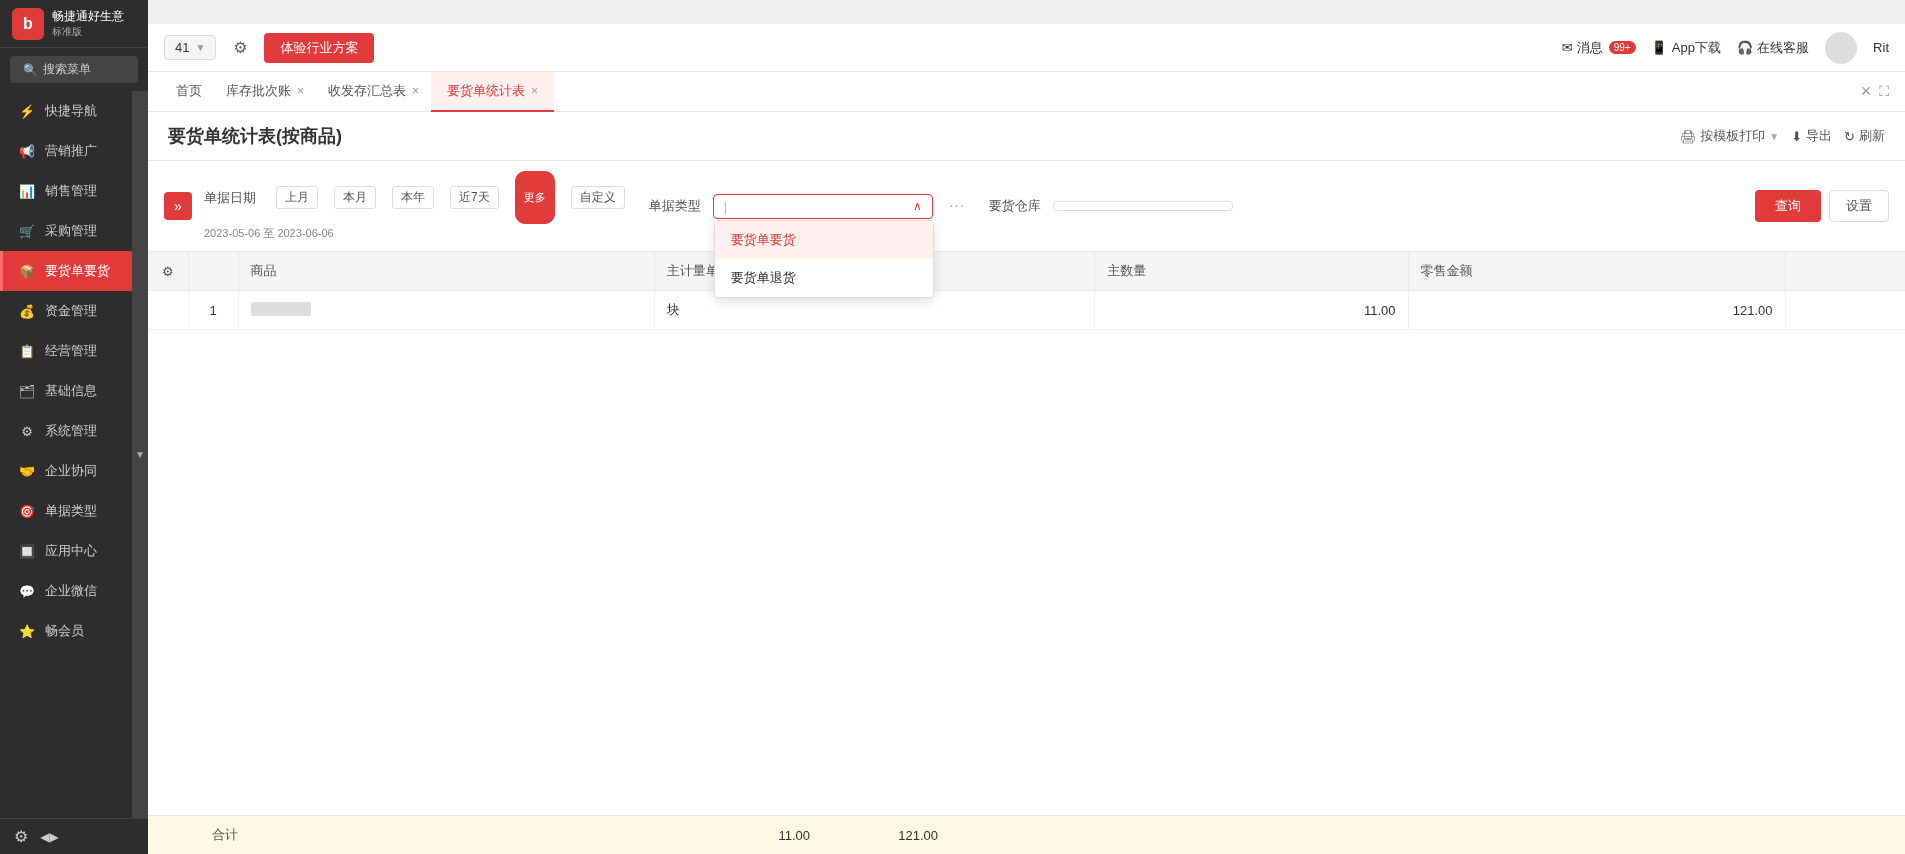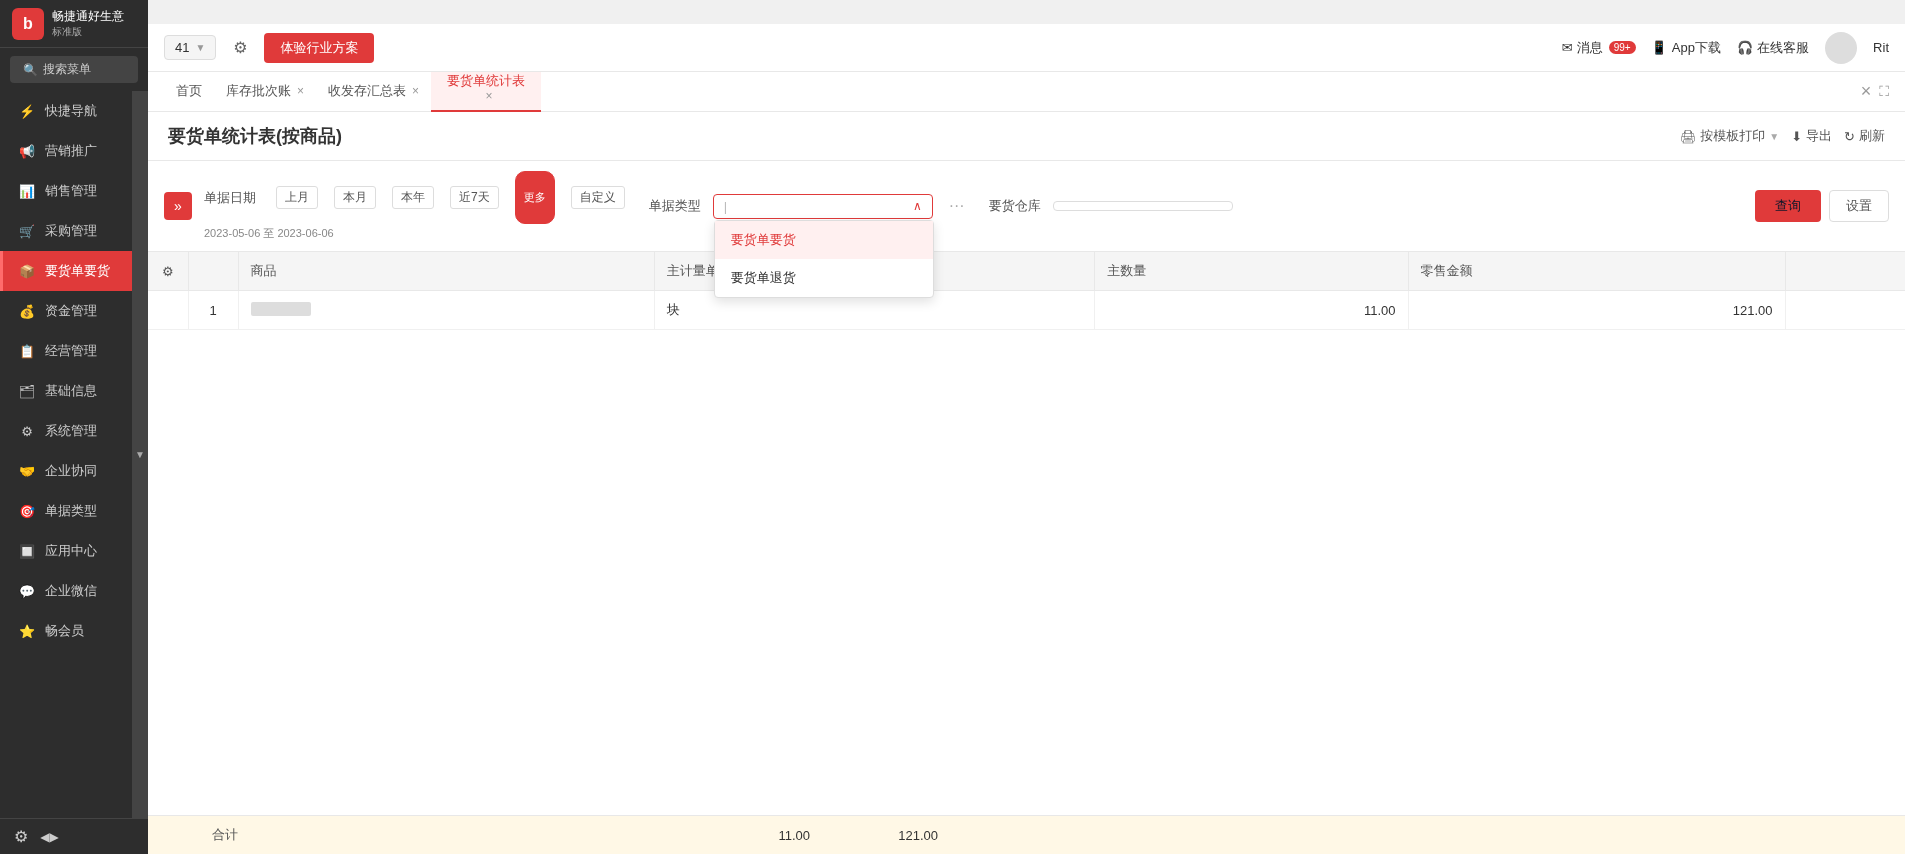--- a/index.html
+++ b/index.html
@@ -191,21 +191,21 @@
       display: flex;
       align-items: center;
       padding: 0 12px;
       height: 40px;
       cursor: pointer;
       font-size: 13px;
       color: #555;
       border-bottom: 2px solid transparent;
       white-space: nowrap;
     }
-    .tab.active { color: #e03a3a; border-bottom-color: #e03a3a; font-weight: 500; flex-direction: column; }
+    .tab.active { color: #e03a3a; border-bottom-color: #e03a3a; font-weight: 500; }
     .tab .close-x {
       margin-left: 6px;
       color: #999;
       font-size: 12px;
       line-height: 1;
       cursor: pointer;
     }
     .tabs-extra {
       margin-left: auto;
       display: flex;
@@ -345,21 +345,21 @@
       display: flex;
       align-items: center;
     }
     .filter-right {
       margin-left: auto;
       display: flex;
       gap: 8px;
     }
     .btn-query {
       background: #e03a3a;
-      color: #0f172a;
+      color: #ffffff;
       border: none;
       border-radius: 4px;
       padding: 6px 20px;
       font-size: 13px;
       cursor: pointer;
     }
     .btn-settings {
       background: white;
       color: #555;
       border: 1px solid #ddd;

